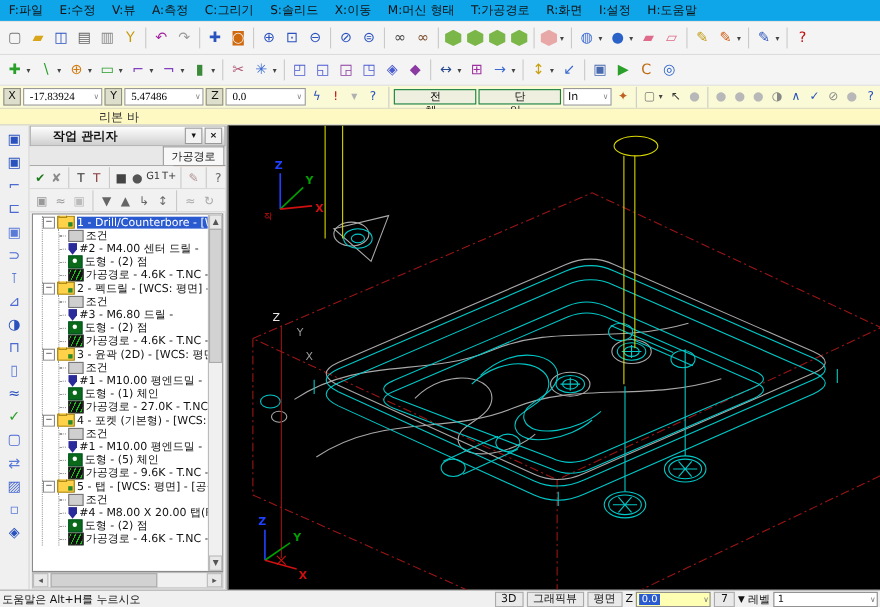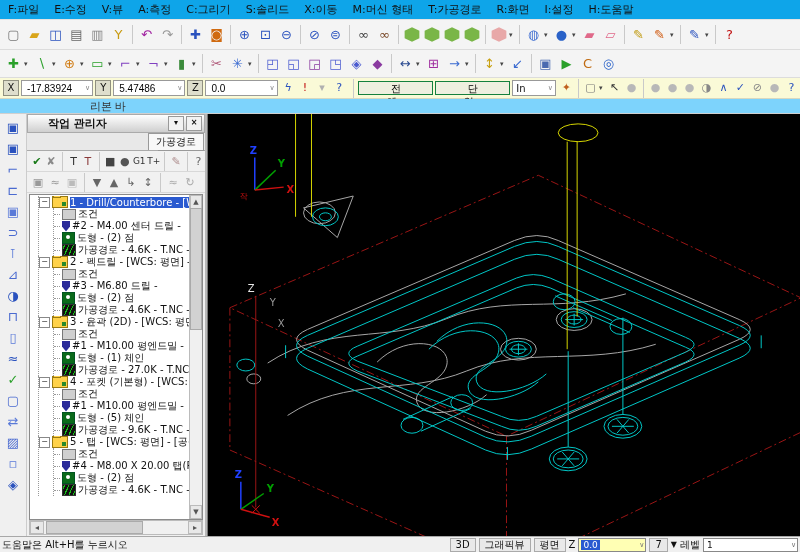--- a/index.html
+++ b/index.html
@@ -17,26 +17,26 @@
   .tbicon{width:21px;height:19px;line-height:19px;text-align:center;font-size:13px;display:inline-block;cursor:default;}
   .pticon{width:16px;height:15px;line-height:15px;text-align:center;font-size:11px;display:inline-block;color:#555;}
   .sep{width:1px;height:19px;background:#c9c9c9;margin:0 3px;display:inline-block;}
   .drop{font-size:7px;color:#444;width:7px;display:inline-block;cursor:default;}
   .cube-green{background:#7ab648;clip-path:polygon(50% 4%,96% 27%,96% 73%,50% 96%,4% 73%,4% 27%);width:16px;height:16px;margin:1px 2px;}
   .cube-red{background:#e8a8a8;clip-path:polygon(50% 4%,96% 27%,96% 73%,50% 96%,4% 73%,4% 27%);width:16px;height:16px;margin:1px 2px;}
   
   .ribbon{height:20px;display:flex;align-items:center;background:#fafad7;border-bottom:1px solid #d8d8c0;padding-left:3px;gap:2px;}
   .axchip{width:16px;height:14px;line-height:14px;text-align:center;background:#dedecc;border:1px solid #909080;font-size:10px;}
   .coordbox{display:flex;align-items:center;background:#fff;border:1px solid #999;height:14px;width:72px;font-size:10px;padding-left:3px;}
-  .coordbox input{border:none;outline:none;width:56px;font-size:10px;font-family:Liberation Sans, sans-serif;background:transparent;}
+  .coordbox input{border:none;outline:none;width:56px;font-size:10px;font-family:Liberation Serif, serif;background:transparent;}
   .cbarrow{margin-left:auto;font-size:7px;color:#888;padding-right:2px;}
   .ribbtn{border:1px solid #15803d;background:#efefdf;height:14px;line-height:13px;padding:0 24px;font-size:10px;text-align:center;}
   .unitbox{display:flex;align-items:center;background:#fff;border:1px solid #999;height:14px;width:44px;font-size:10px;padding-left:3px;}
   .ribicon{width:17px;height:16px;line-height:16px;text-align:center;font-size:11px;display:inline-block;}
-  .gaprow{height:14px;background:#7dd3fc;position:relative;border-bottom:1px solid #d0d0d0;font-family:Liberation Serif, serif;}
+  .gaprow{height:14px;background:#fef9c3;position:relative;border-bottom:1px solid #d0d0d0;}
   .ribbonlabel{position:absolute;left:90px;top:0px;color:#333;font-size:11px;}
   
   .main{flex:1;display:flex;min-height:0;}
   .leftstrip{width:26px;background:#f0f0f0;border-right:1px solid #cccccc;display:flex;flex-direction:column;align-items:center;padding-top:4px;gap:1px;}
   .sbicon{width:20px;height:20px;line-height:20px;text-align:center;font-size:13px;display:inline-block;}
   
   .panel{width:178px;display:flex;flex-direction:column;background:#f0f0f0;border-right:2px solid #b8b8b8;min-height:0;}
   .phead{height:17px;display:flex;align-items:center;background:linear-gradient(#ffffff,#cfcfcf);border:1px solid #aaa;padding:0 2px 0 20px;font-weight:bold;}
   .phbtn{width:14px;height:13px;line-height:12px;text-align:center;border:1px solid #999;background:#f2f2f2;font-size:8px;margin-left:2px;}
   .ptabs{height:17px;display:flex;align-items:flex-end;padding-left:2px;background:#e8e8e8;border-bottom:1px solid #aaa;flex-direction:column;}

